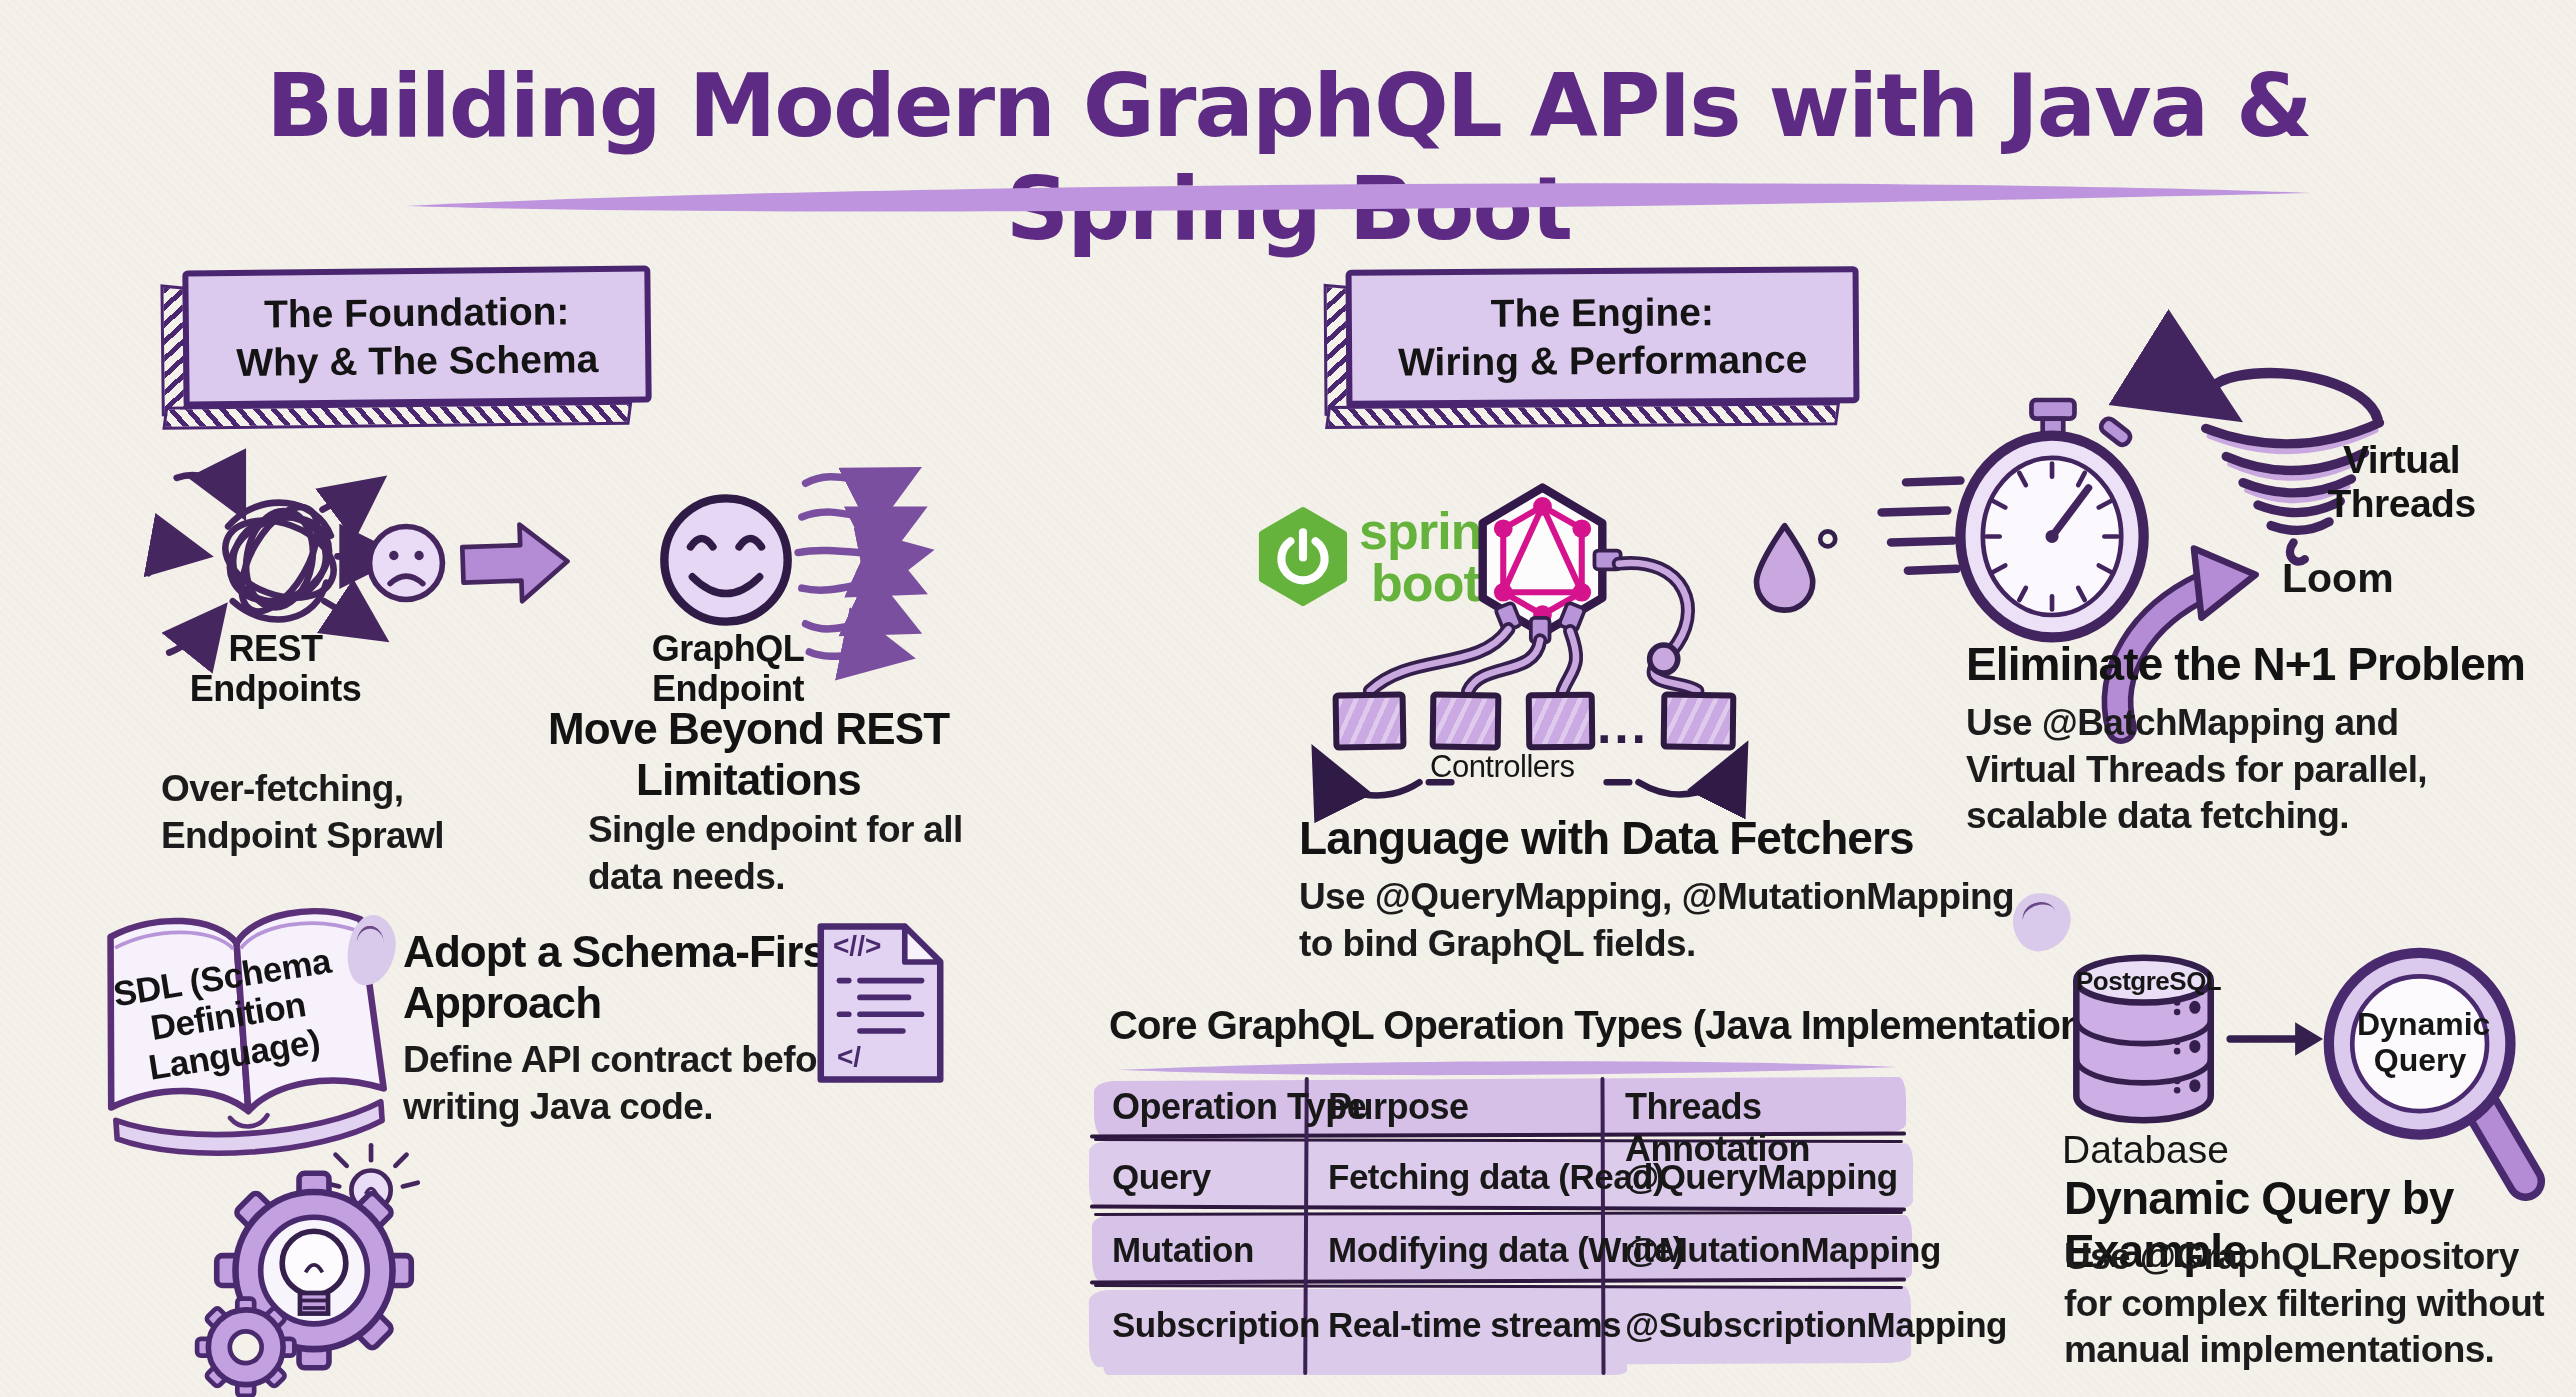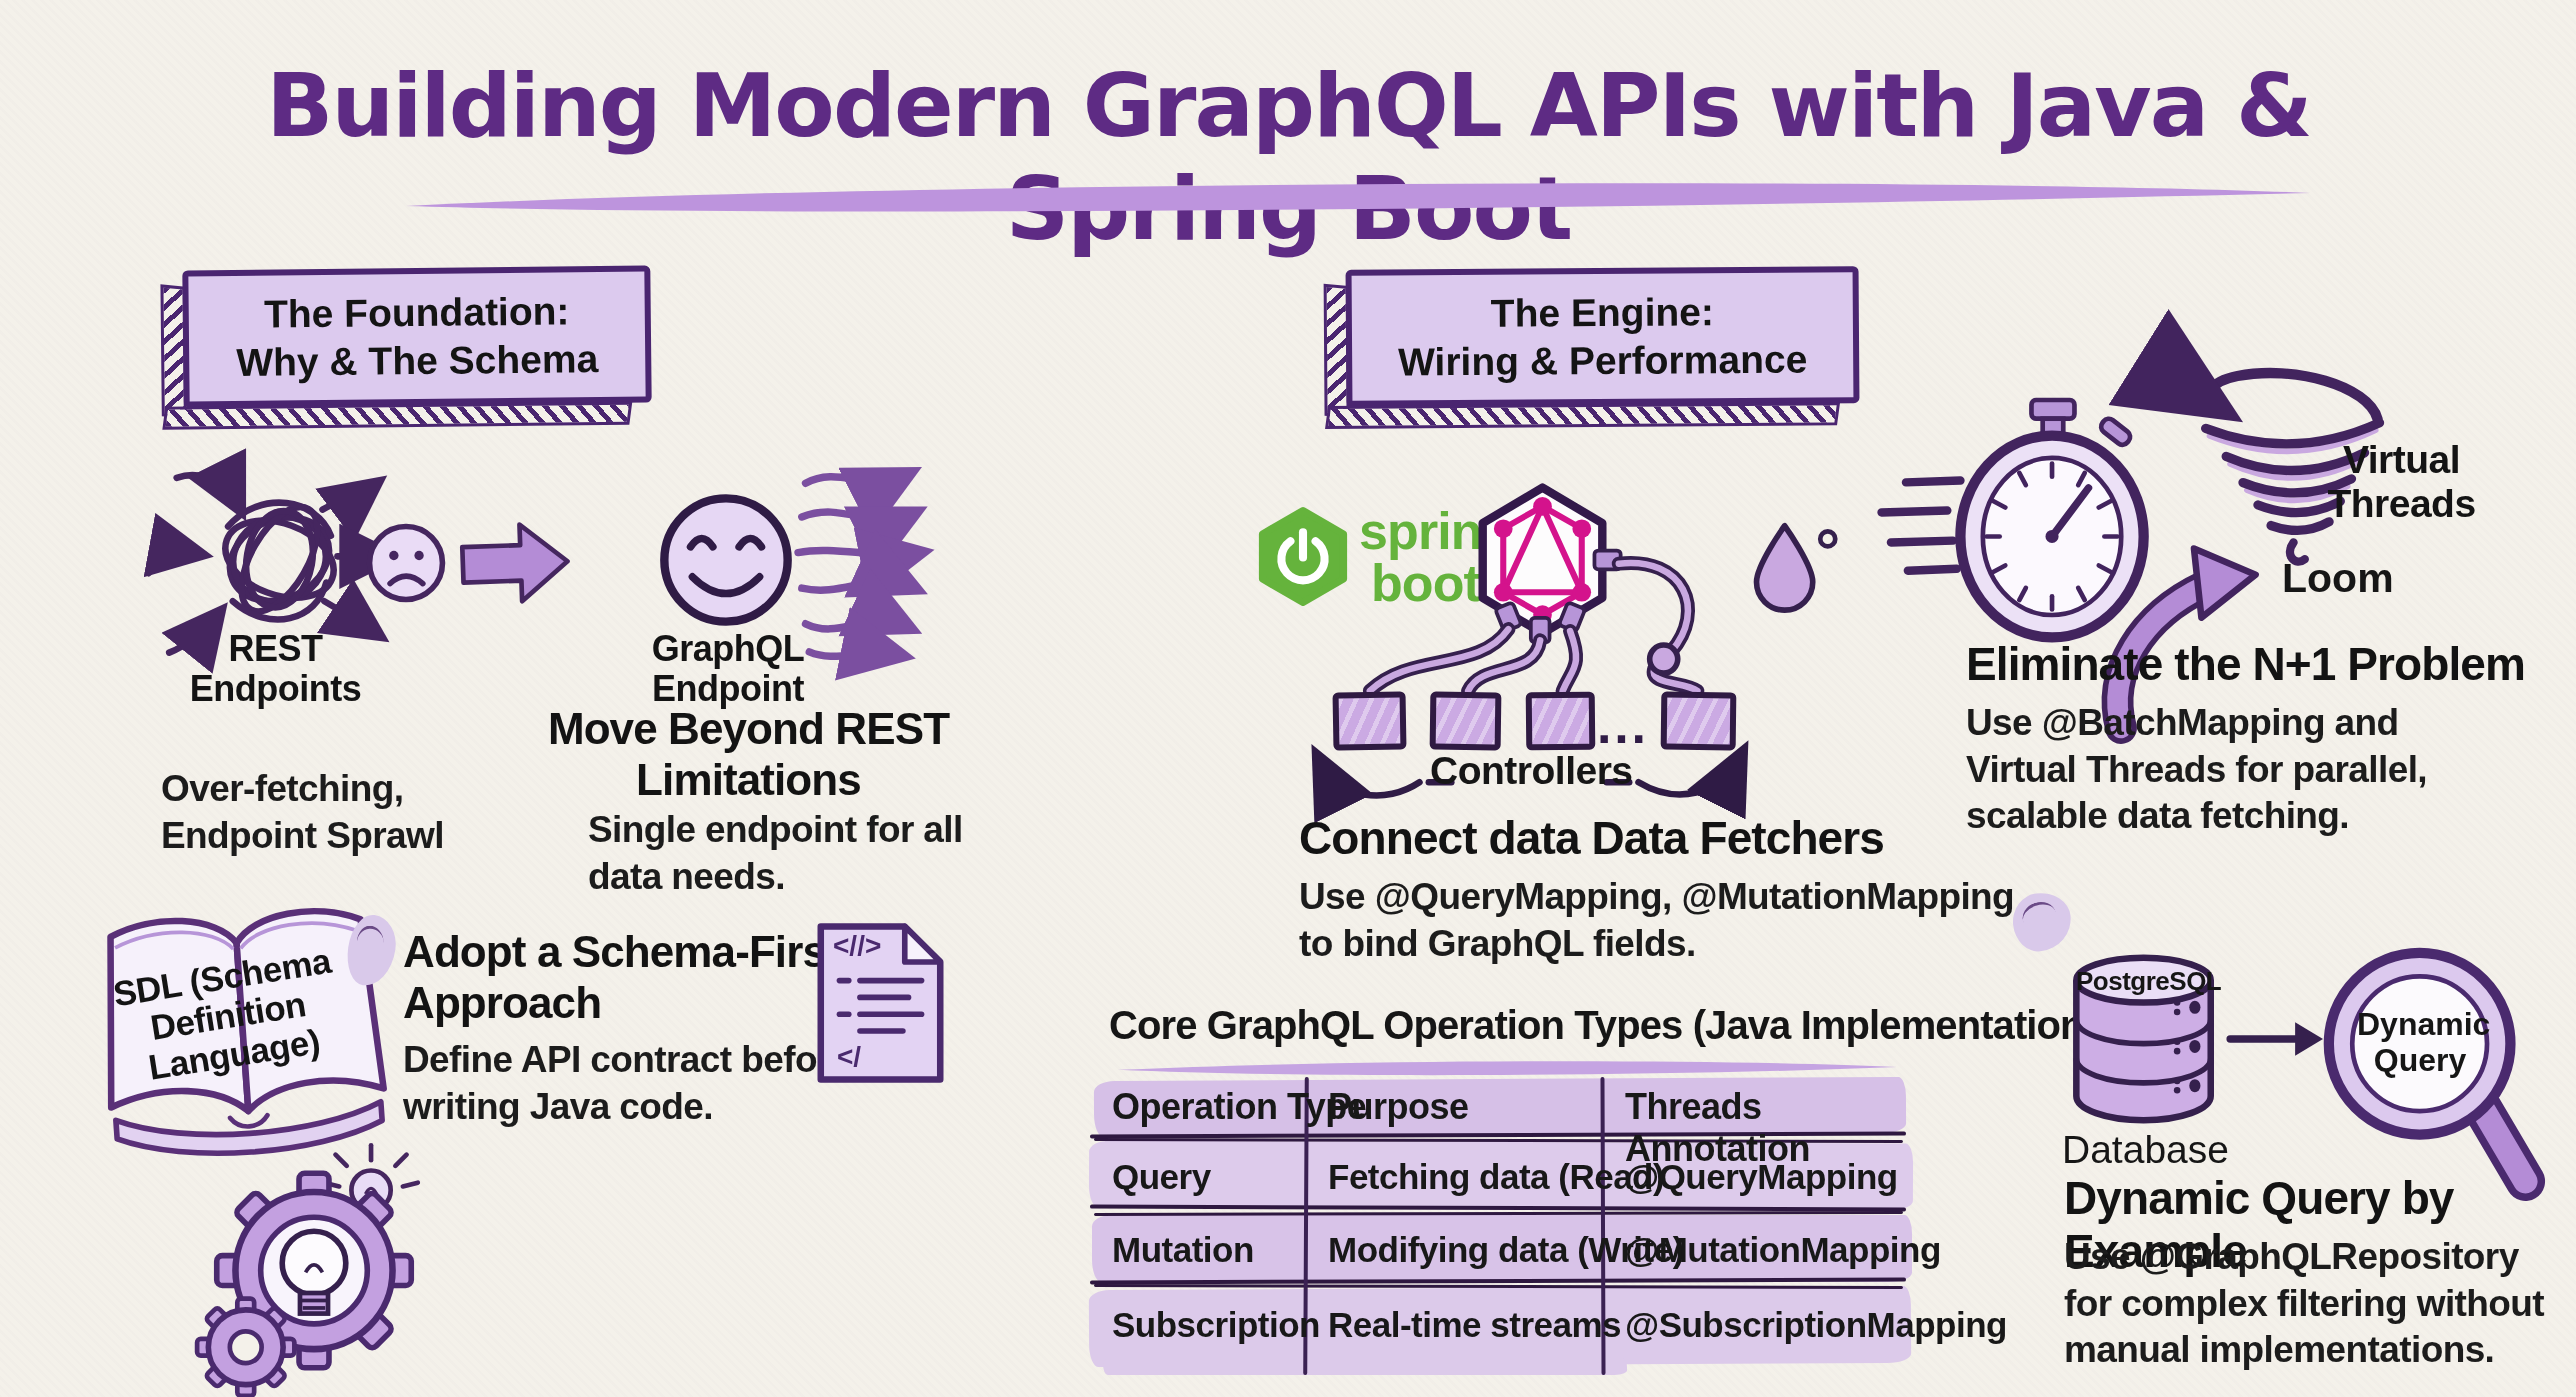--- a/index.html
+++ b/index.html
@@ -265,23 +265,23 @@
           <path d="M0,0 L11,5 L0,10 Z" fill="#2f1b45"></path>
         </marker>
       </defs>
     <g stroke="#2f1b45" stroke-width="7" fill="none" stroke-linecap="round">
       <path d="M118,44 C82,68 32,62 12,22" marker-end="url(#ah3)"></path>
       <line x1="128" y1="44" x2="152" y2="44"></line>
       <line x1="318" y1="44" x2="342" y2="44"></line>
       <path d="M352,44 C392,68 440,58 460,18" marker-end="url(#ah3)"></path>
     </g>
   </svg>
-  <div class="abs" style="left:1430px;top:749px;width:197px;text-align:left;font-size:39px;font-weight:700;letter-spacing:-0.5px;">Controllers</div>
-
-  <div class="abs h1" style="left:1299px;top:812px;font-size:46px;">Connect data Data Fetchers</div>
+  <div class="abs" style="left:1430px;top:749px;width:197px;text-align:left;font-size:31px;font-weight:400;letter-spacing:-0.5px;">Controllers</div>
+
+  <div class="abs h1" style="left:1299px;top:812px;font-size:46px;">Language with Data Fetchers</div>
   <div class="abs bodytext pre" style="left:1299px;top:874px;font-size:37px;">Use @QueryMapping, @MutationMapping
 to bind GraphQL fields.</div>
 
   <div class="abs" style="left:1109px;top:1003px;font-size:40px;font-weight:700;letter-spacing:-0.9px;">Core GraphQL Operation Types (Java Implementation)</div>
   <svg class="abs" style="left:1105px;top:1056px;" width="805" height="24" viewBox="0 0 860 26">
     <path d="M8,15 C300,2 700,4 852,12 C600,22 200,24 8,15 Z" fill="#c5a4e2"></path>
   </svg>
 
   <div class="abs" style="left:1086px;top:1073px;width:833px;height:309px;">
 

